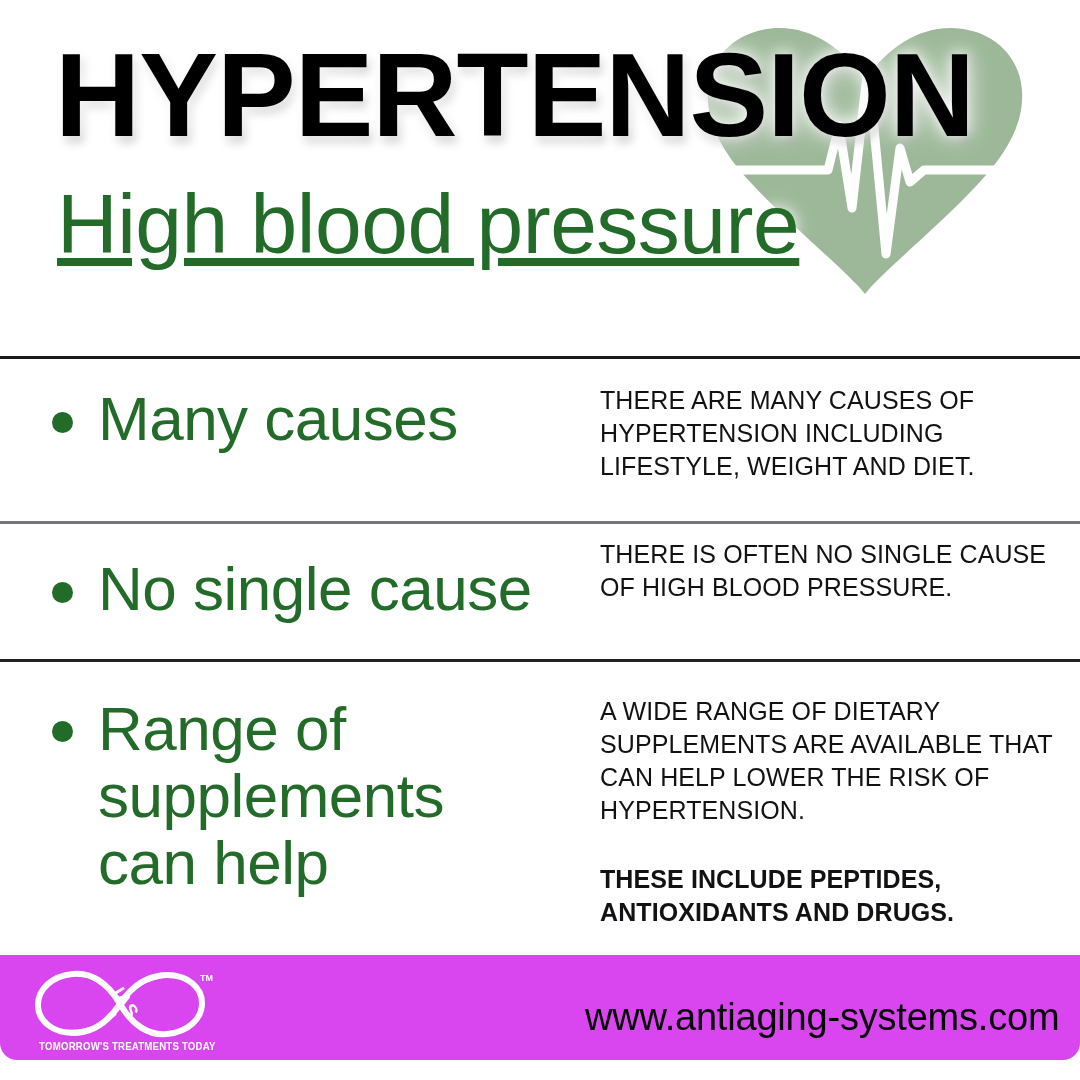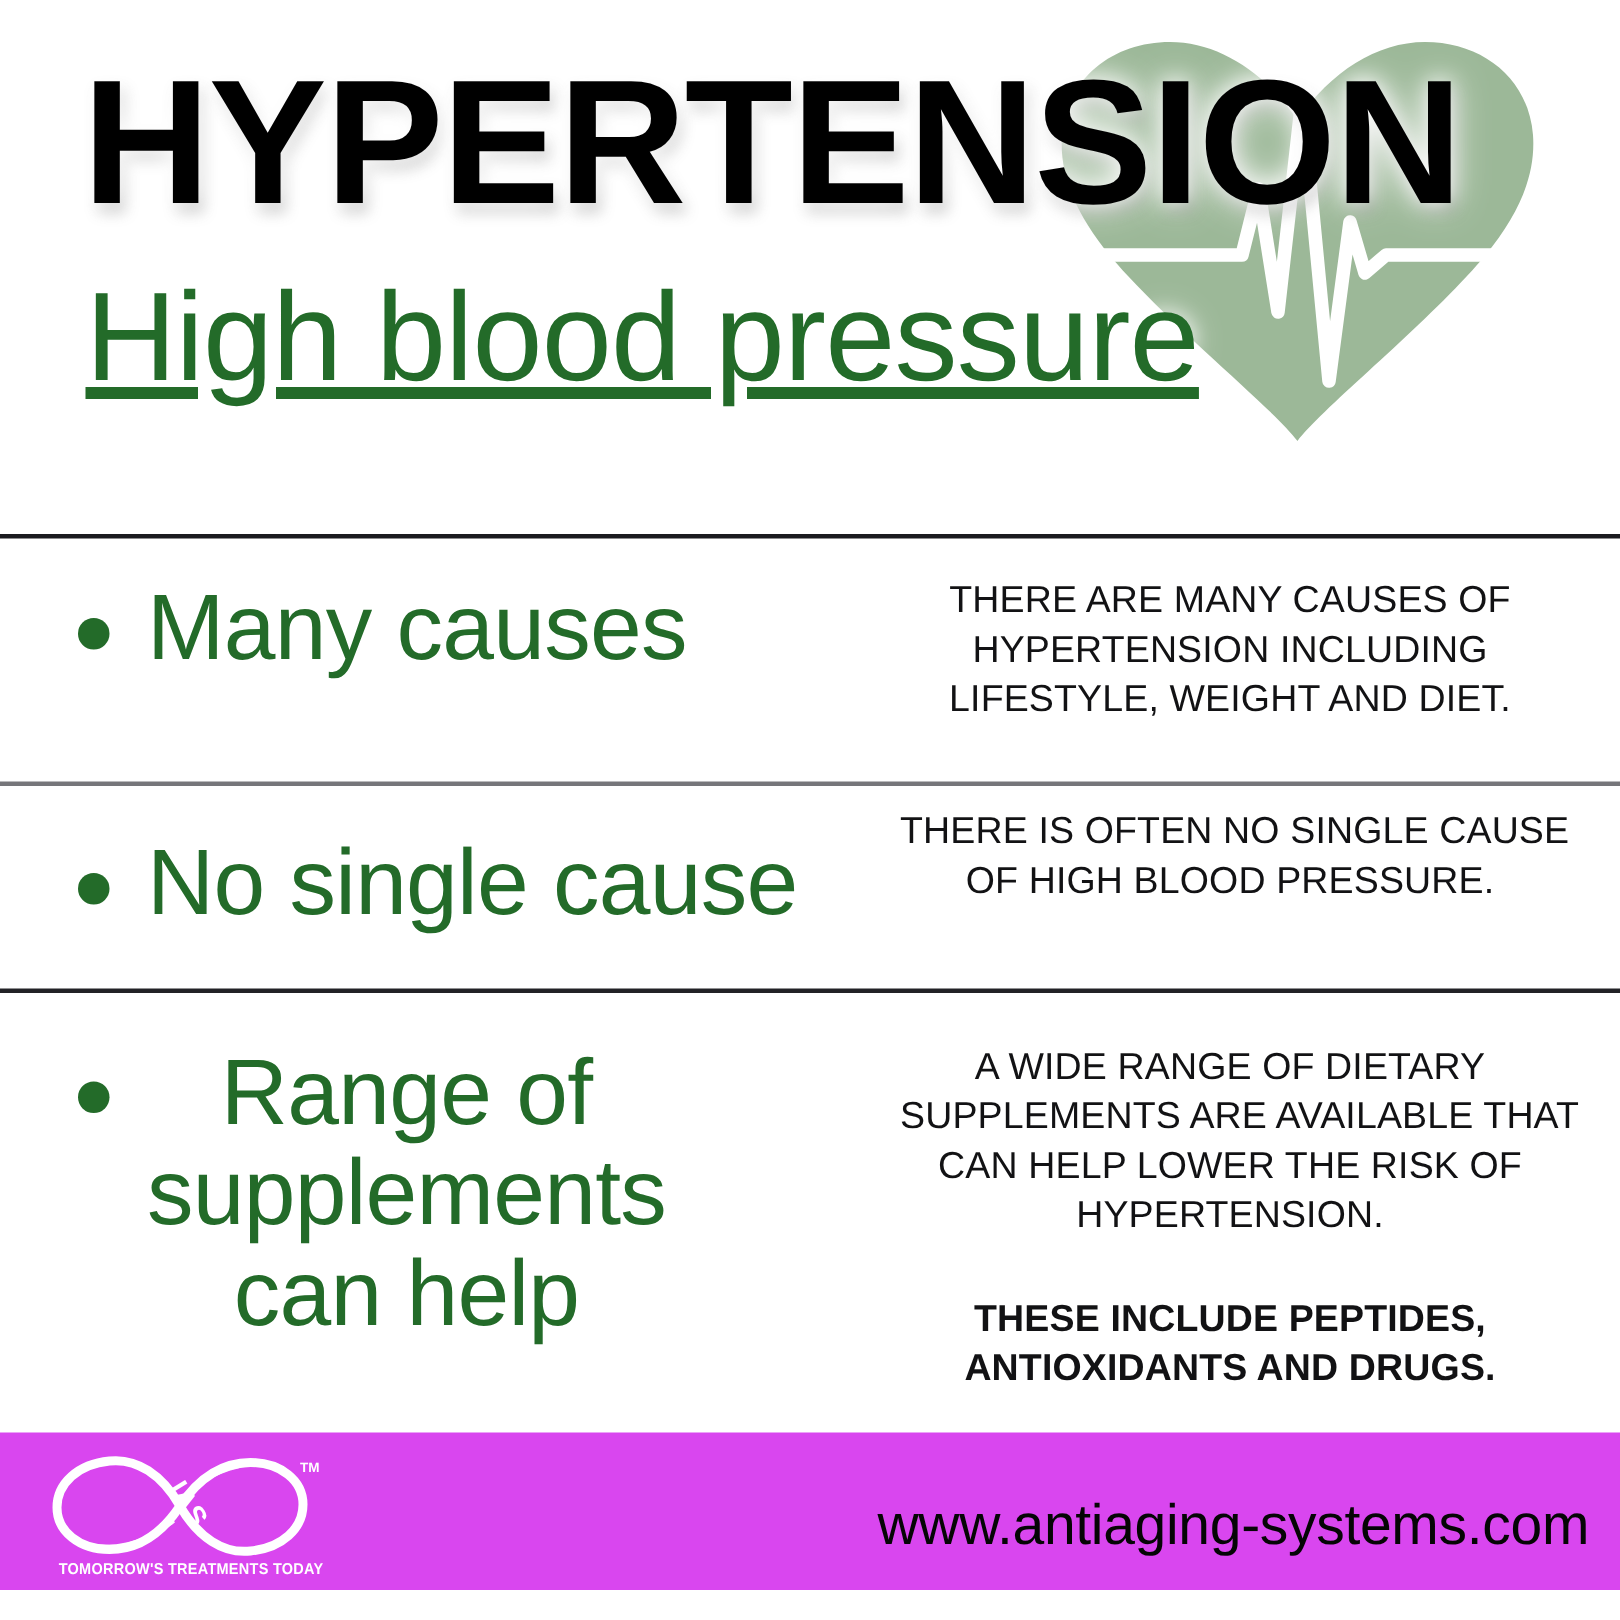--- a/index.html
+++ b/index.html
@@ -8,20 +8,21 @@
     padding: 0;
     background: #ffffff;
   }
   #page {
     position: relative;
     width: 1080px;
     height: 1060px;
     background: #ffffff;
     overflow: hidden;
     font-family: "Liberation Sans", sans-serif;
+    border-radius: 17px;
     -webkit-font-smoothing: antialiased;
   }
 
   
   .header {
     position: absolute;
     left: 0;
     top: 0;
     width: 1080px;
     height: 358px;
@@ -77,21 +78,20 @@
   .divider.d2 { top: 521px; height: 3px; background: #76767a; }
   .divider.d3 { top: 659px; height: 3px; background: #222226; }
 
   
   .row {
     position: absolute;
     left: 0;
     width: 1080px;
     display: flex;
     align-items: flex-start;
-    text-align: center;
   }
   .row.r1 { top: 359px; height: 162px; }
   .row.r2 { top: 524px; height: 135px; }
   .row.r3 { top: 662px; height: 288px; }
 
   .row-left {
     box-sizing: border-box;
     width: 600px;
     padding-left: 52px;
     display: flex;

